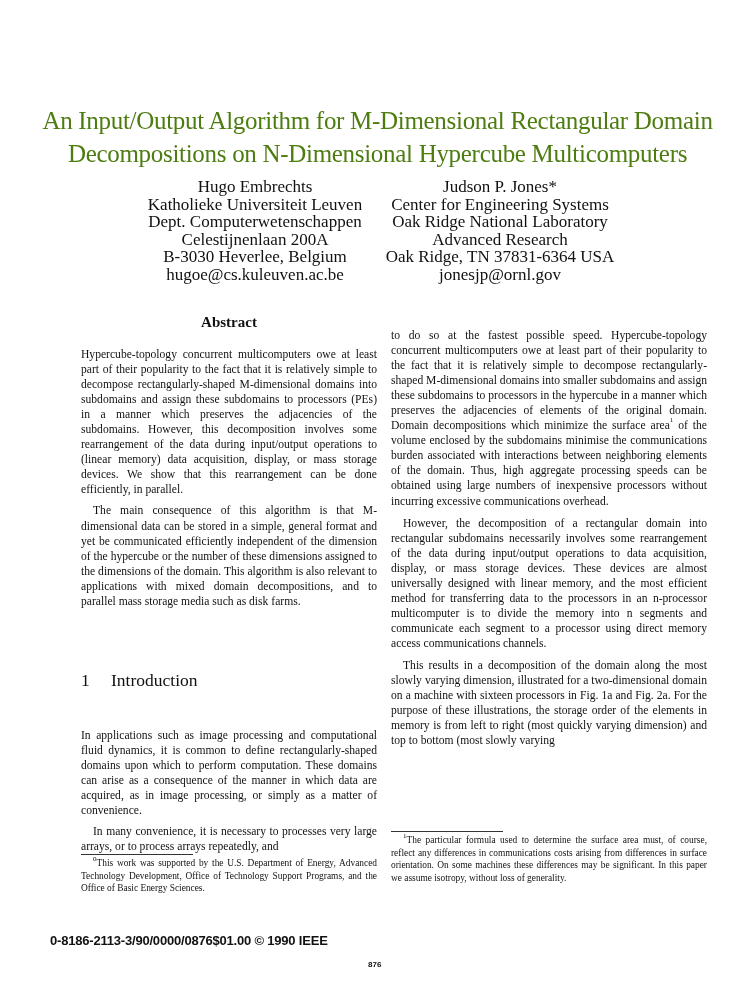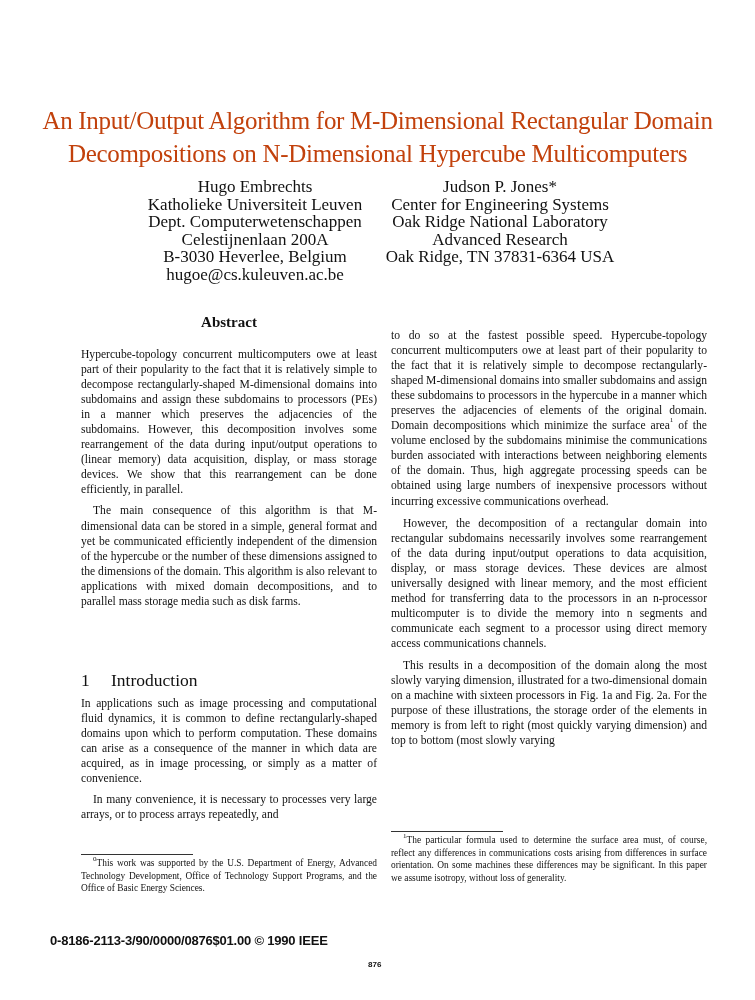--- a/index.html
+++ b/index.html
@@ -1,20 +1,20 @@
 <!DOCTYPE html>
 <html><head>
 <meta charset="utf-8">
 <style>
   html, body { margin: 0; padding: 0; background: #ffffff; }
   body { width: 755px; height: 1000px; position: relative; overflow: hidden;
          font-family: "DejaVu Serif", "Liberation Serif", serif; color: #111; }
   .title { position: absolute; left: 0; top: 104px; width: 755px; text-align: center;
            font-family: "Liberation Serif", serif; font-size: 25px; line-height: 33px;
-           letter-spacing: -0.3px; color: #c2410c; font-weight: normal; }
+           letter-spacing: -0.3px; color: #4d7c0f; font-weight: normal; }
   .author { position: absolute; top: 178px; text-align: center;
             font-family: "Liberation Serif", serif; font-size: 17px; line-height: 17.6px; }
   .author.left { left: 140px; width: 230px; }
   .author.right { left: 385px; width: 230px; }
   .author div { white-space: nowrap; }
   .col { position: absolute; font-family: "Liberation Serif", serif; font-size: 11.6px;
          line-height: 15.05px; text-align: justify; color: #111; }
   .col p { margin: 0; }
   .col.left { left: 81px; width: 296px; }
   .col.right { left: 391px; width: 316px; margin-top: 12px; }
@@ -49,34 +49,35 @@
   <div>B-3030 Heverlee, Belgium</div>
   <div>hugoe@cs.kuleuven.ac.be</div>
 </div>
 
 <div class="author right">
   <div>Judson P. Jones*</div>
   <div>Center for Engineering Systems</div>
   <div>Oak Ridge National Laboratory</div>
   <div>Advanced Research</div>
   <div>Oak Ridge, TN 37831-6364 USA</div>
+  <div>jonesjp@ornl.gov</div>
 </div>
 
 <div class="abs-head">Abstract</div>
 
 <div class="col left" style="top:347px;">
   <p>Hypercube-topology concurrent multicomputers owe at least part of their popularity to the fact that it is relatively simple to decompose rectangularly-shaped M-dimensional domains into subdomains and assign these subdomains to processors (PEs) in a manner which preserves the adjacencies of the subdomains. However, this decomposition involves some rearrangement of the data during input/output operations to (linear memory) data acquisition, display, or mass storage devices. We show that this rearrangement can be done efficiently, in parallel.</p>
   <p class="indent" style="margin-top:6px;">The main consequence of this algorithm is that M-dimensional data can be stored in a simple, general format and yet be communicated efficiently independent of the dimension of the hypercube or the number of these dimensions assigned to the dimensions of the domain. This algorithm is also relevant to applications with mixed domain decompositions, and to parallel mass storage media such as disk farms.</p>
 </div>
 
 <div class="sec-head">
   <span class="num">1</span><span>Introduction</span>
 </div>
 
-<div class="col left" style="top:696px;">
+<div class="col left" style="top:728px;">
   <p>In applications such as image processing and computational fluid dynamics, it is common to define rectangularly-shaped domains upon which to perform computation. These domains can arise as a consequence of the manner in which data are acquired, as in image processing, or simply as a matter of convenience.</p>
   <p class="indent" style="margin-top:6px;">In many convenience, it is necessary to processes very large arrays, or to process arrays repeatedly, and</p>
 </div>
 
 <div class="rule" style="left:81px; top:854px; width:112px;"></div>
 <div class="fn" style="left:81px; top:857px; width:296px; text-indent:12px;"><sup>0</sup><span>This work was supported by the U.S. Department of Energy, Advanced Technology Development, Office of Technology Support Programs, and the Office of Basic Energy Sciences.</span></div>
 
 <div class="col right" style="top:316px;">
   <p><span>to do so at the fastest possible speed. Hypercube-topology concurrent multicomputers owe at least part of their popularity to the fact that it is relatively simple to decompose rectangularly-shaped M-dimensional domains into smaller subdomains and assign these subdomains to processors in the hypercube in a manner which preserves the adjacencies of elements of the original domain. Domain decompositions which minimize the surface area</span><sup>1</sup><span> of the volume enclosed by the subdomains minimise the communications burden associated with interactions between neighboring elements of the domain. Thus, high aggregate processing speeds can be obtained using large numbers of inexpensive processors without incurring excessive communications overhead.</span></p>
   <p class="indent" style="margin-top:7px;">However, the decomposition of a rectangular domain into rectangular subdomains necessarily involves some rearrangement of the data during input/output operations to data acquisition, display, or mass storage devices. These devices are almost universally designed with linear memory, and the most efficient method for transferring data to the processors in an n-processor multicomputer is to divide the memory into n segments and communicate each segment to a processor using direct memory access communications channels.</p>

